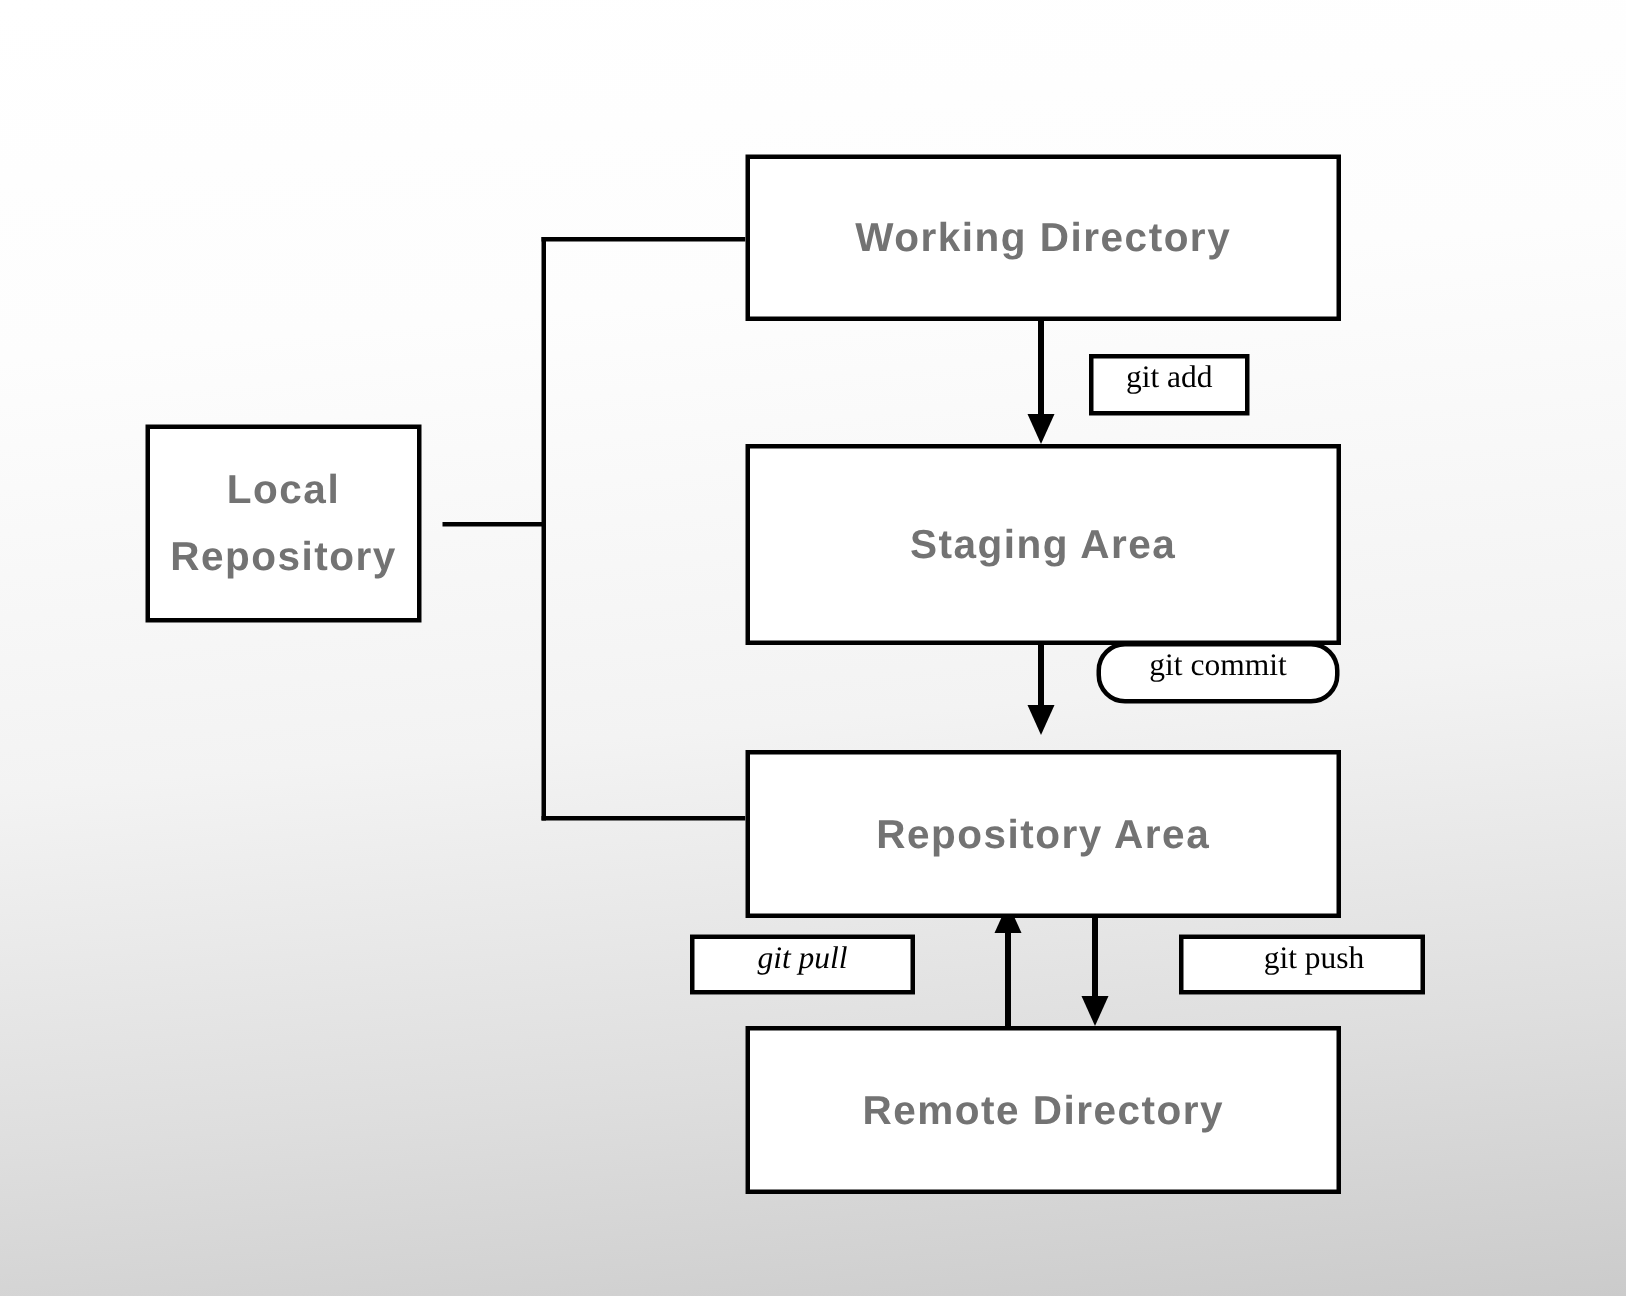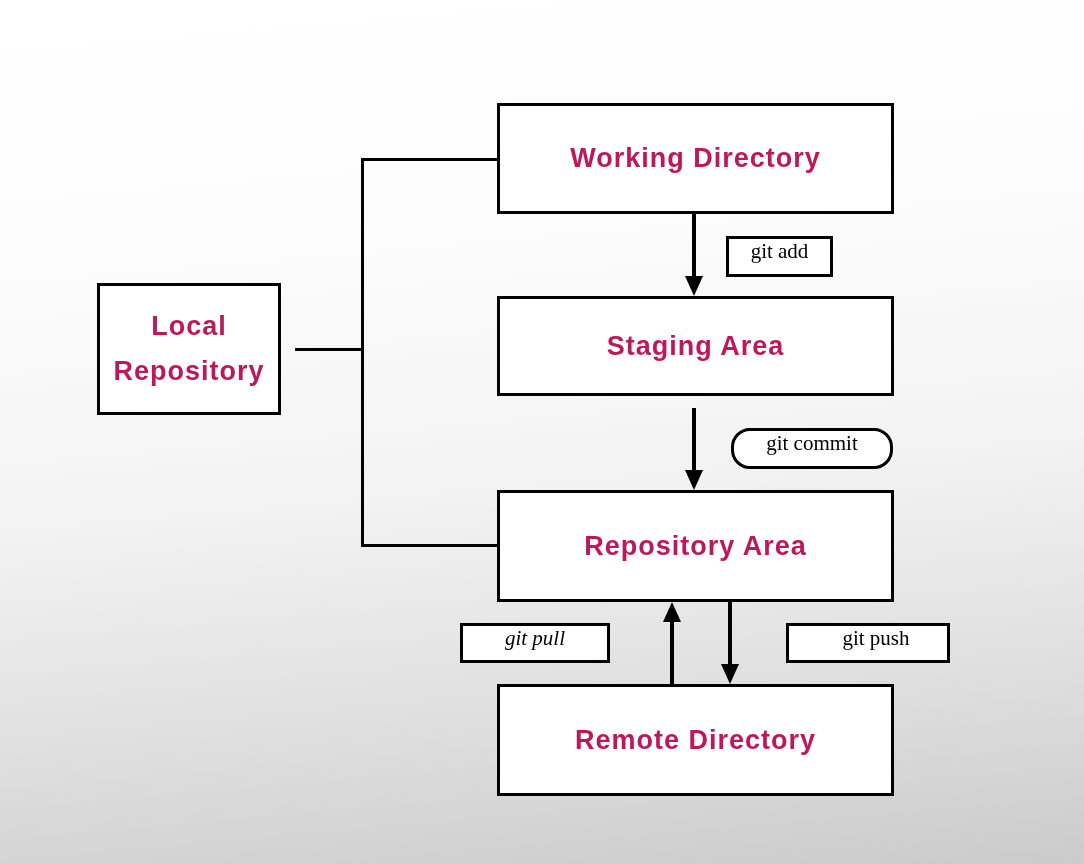--- a/index.html
+++ b/index.html
@@ -23,21 +23,21 @@
     border: 3px solid #000000;
     display: flex;
     flex-direction: column;
     align-items: center;
     justify-content: center;
     text-align: center;
     font-family: "Liberation Sans", sans-serif;
     font-weight: 700;
     font-size: 27px;
     letter-spacing: 1px;
-    color: #be185d;
+    color: #737373;
     line-height: 45px;
   }
   .cmd {
     position: absolute;
     box-sizing: border-box;
     background: #ffffff;
     border: 3px solid #000000;
     display: flex;
     align-items: flex-start;
     justify-content: center;
@@ -74,22 +74,22 @@
     bottom: 0;
     border-top: 20px solid #000000;
   }
   .arrow.up .head {
     top: 0;
     border-bottom: 20px solid #000000;
   }
 
   
   #node-working-directory { left: 497px; top: 103px; width: 397px; height: 111px; }
-  #node-staging-area      { left: 497px; top: 296px; width: 397px; height: 100px; }
-  #node-repository-area   { left: 497px; top: 490px; width: 397px; height: 112px; }
+  #node-staging-area      { left: 497px; top: 296px; width: 397px; height: 134px; }
+  #node-repository-area   { left: 497px; top: 500px; width: 397px; height: 112px; }
   #node-remote-repository { left: 497px; top: 684px; width: 397px; height: 112px; }
   #node-local-repository  { left: 97px;  top: 283px; width: 184px; height: 132px; }
 
   
   #cmd-git-add    { left: 726px; top: 236px; width: 107px; height: 41px; }
   #cmd-git-commit { left: 731px; top: 428px; width: 162px; height: 41px; border-radius: 19px; }
   #cmd-git-pull   { left: 460px; top: 623px; width: 150px; height: 40px; font-style: italic; }
   #cmd-git-push   { left: 786px; top: 623px; width: 164px; height: 40px; padding-left: 16px; }
 
   

